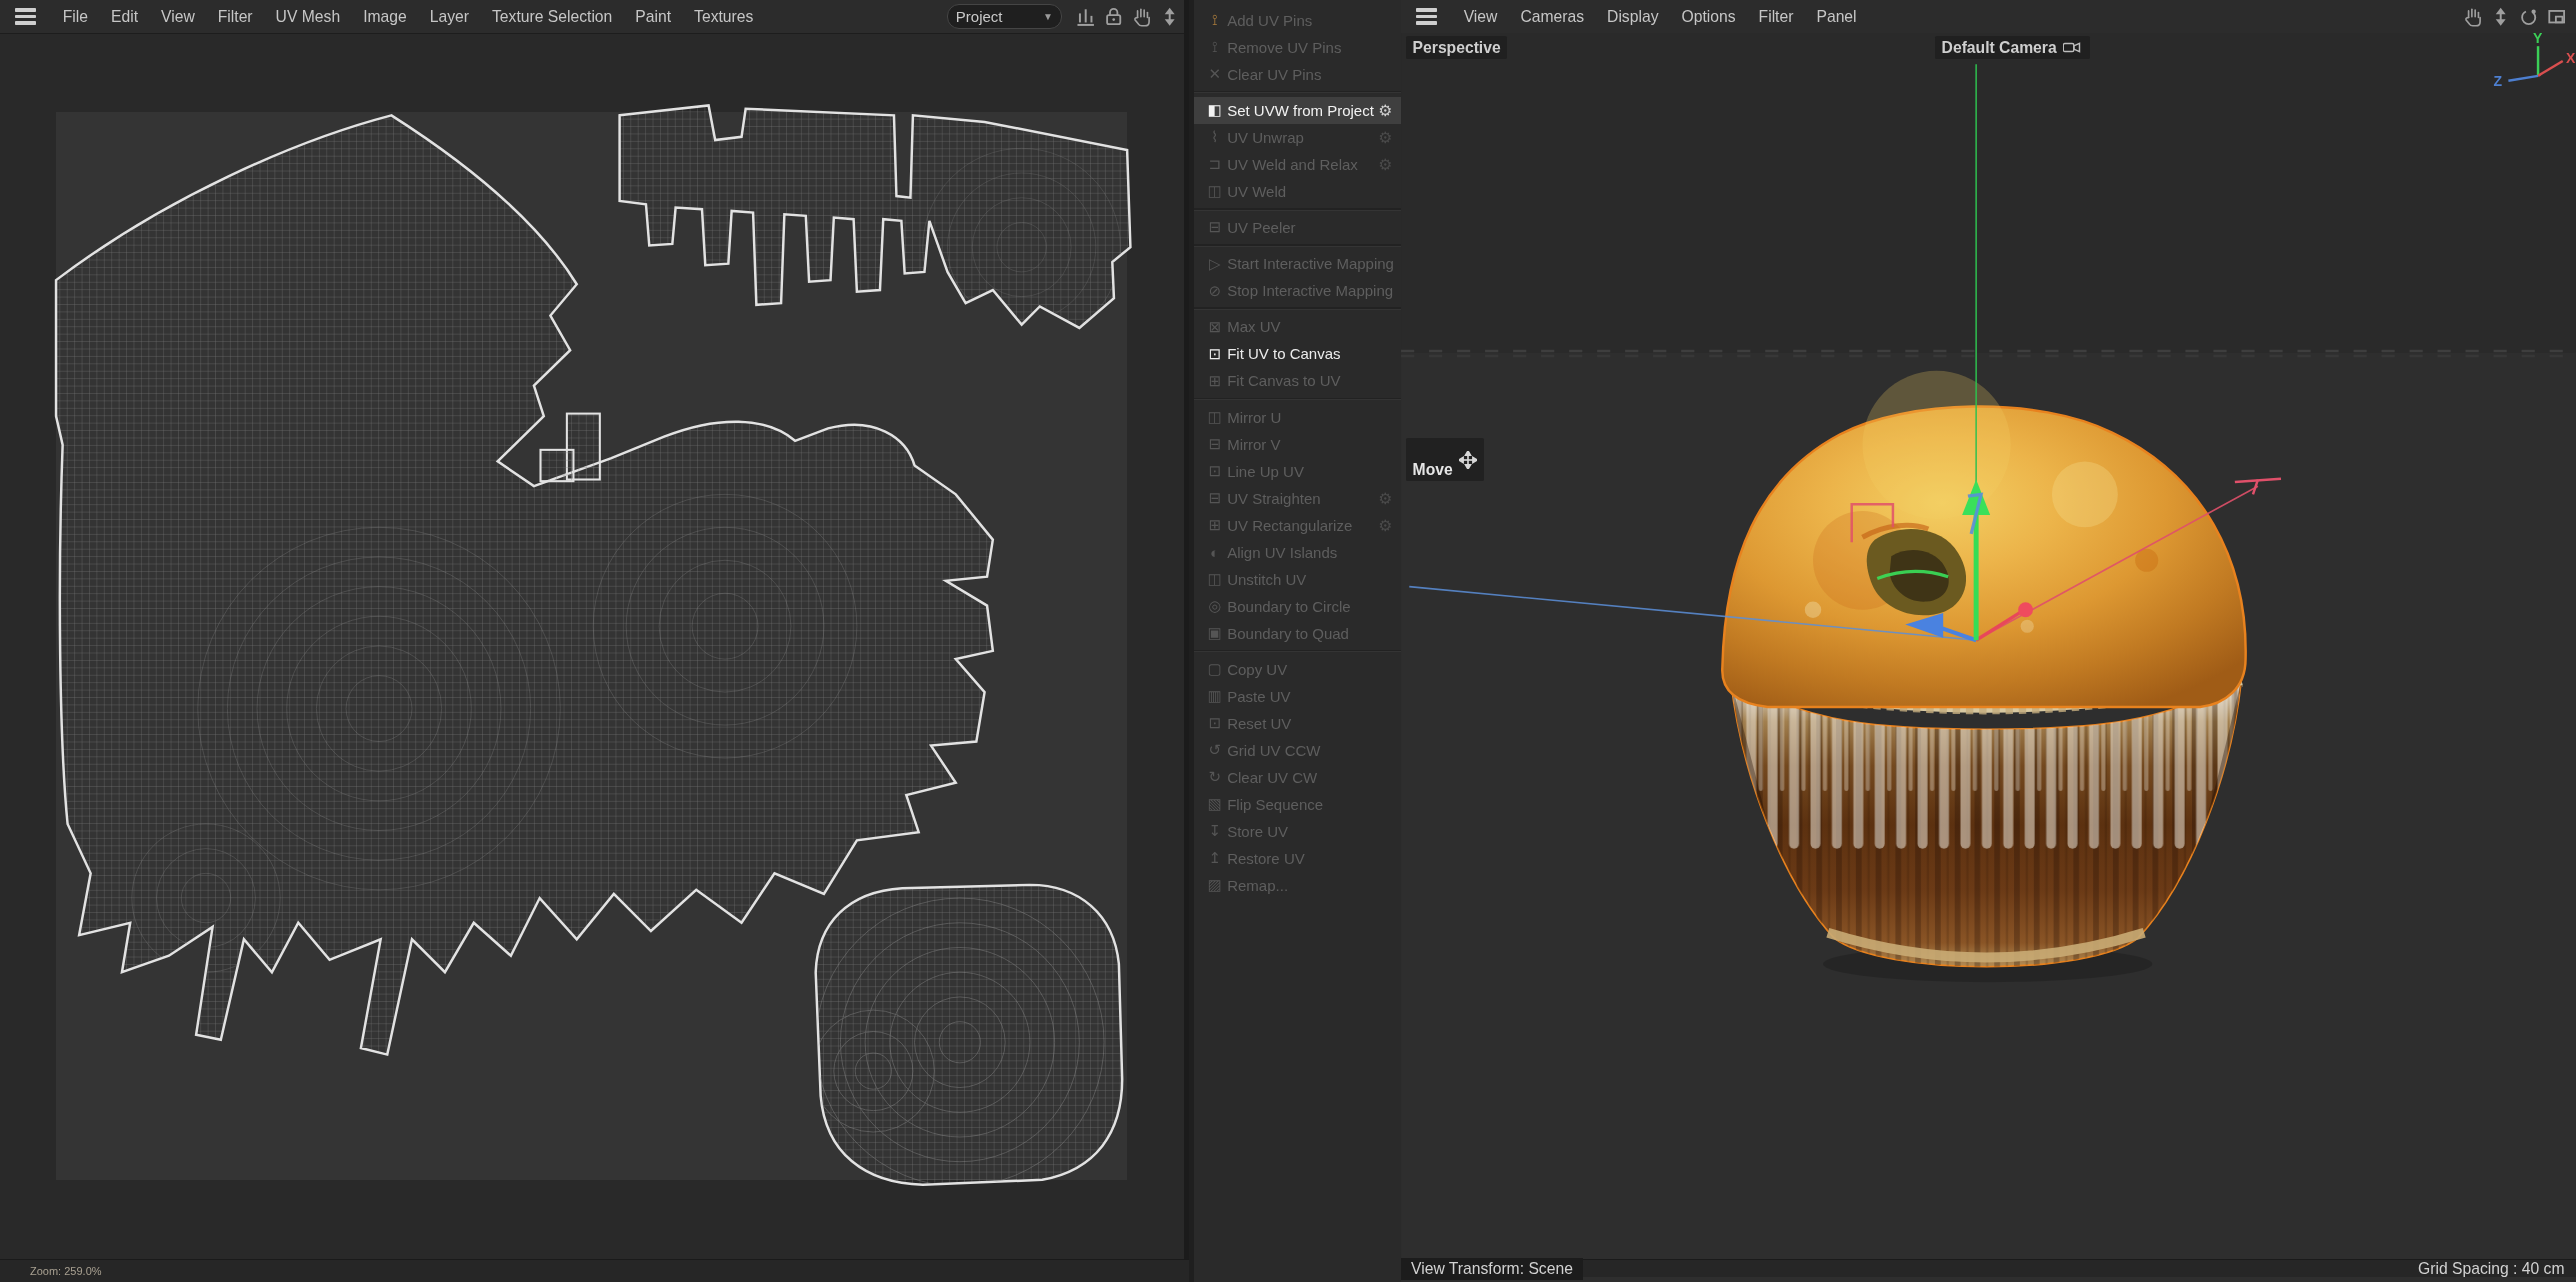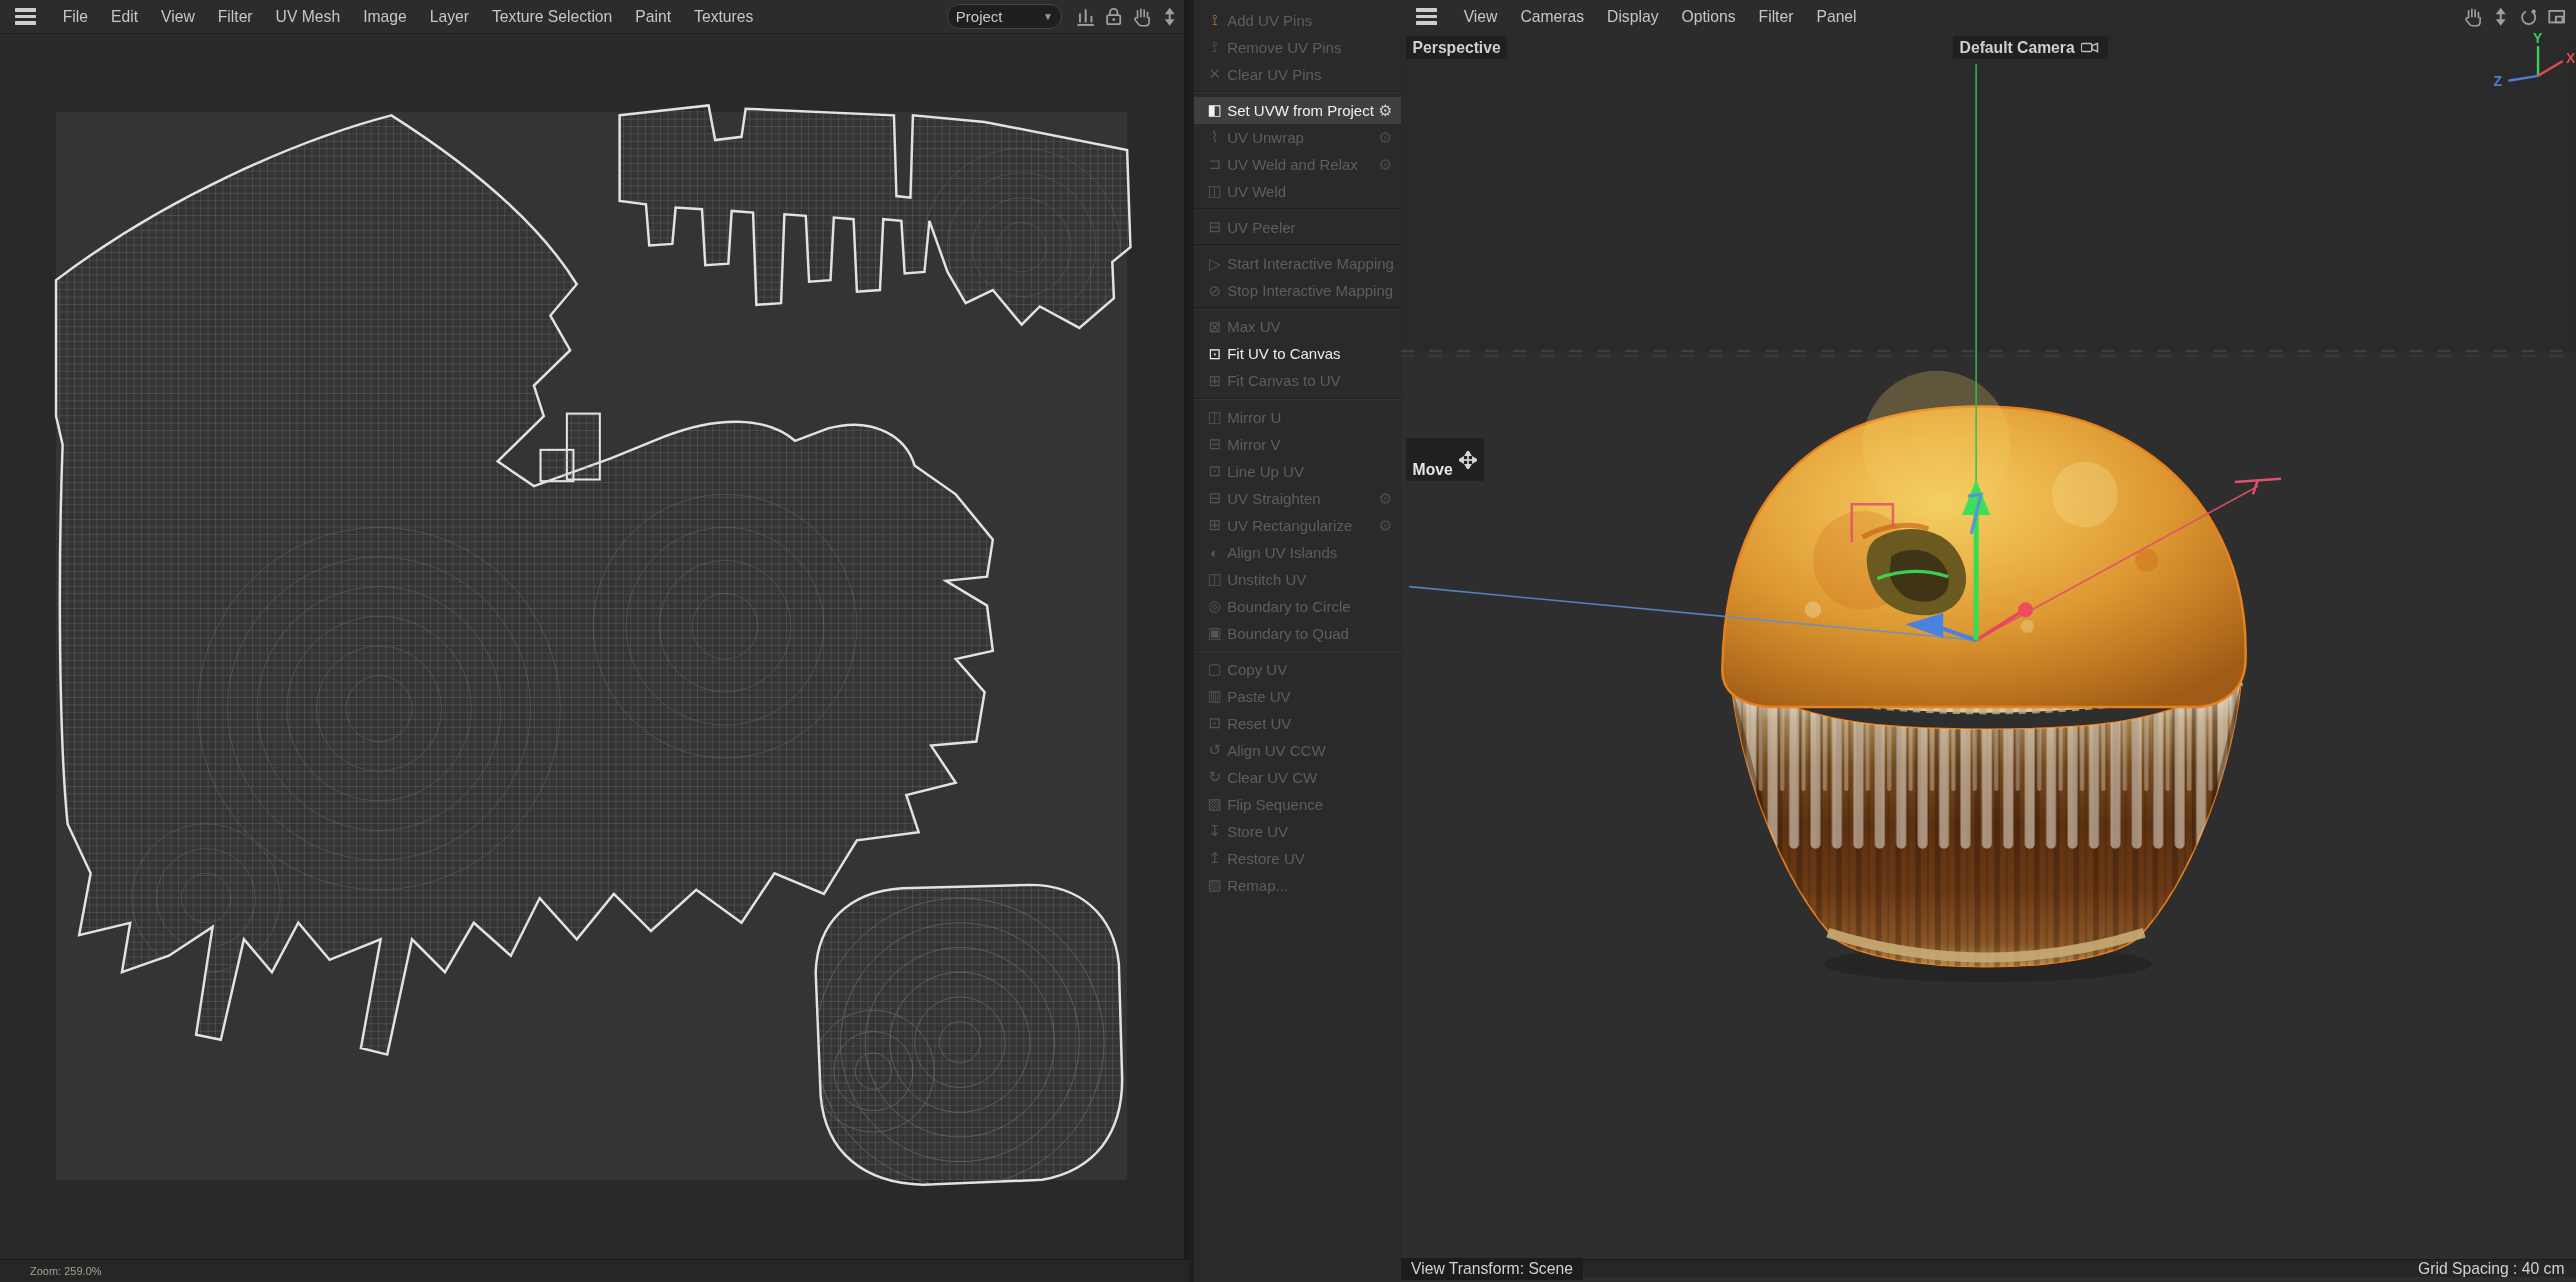--- a/index.html
+++ b/index.html
@@ -300,21 +300,21 @@
       <div class="prow">
           <span class="pglyph">▥</span>
           <span class="plabel">Paste UV</span>
         </div>
       <div class="prow">
           <span class="pglyph">⊡</span>
           <span class="plabel">Reset UV</span>
         </div>
       <div class="prow">
           <span class="pglyph">↺</span>
-          <span class="plabel">Align UV CCW</span>
+          <span class="plabel">Grid UV CCW</span>
         </div>
       <div class="prow">
           <span class="pglyph">↻</span>
           <span class="plabel">Clear UV CW</span>
         </div>
       <div class="prow">
           <span class="pglyph">▧</span>
           <span class="plabel">Flip Sequence</span>
         </div>
       <div class="prow">
@@ -472,21 +472,21 @@
         <line x1="1380" y1="52" x2="1344" y2="58" stroke="#4d7fd0" stroke-width="3"></line>
         <text x="1374" y="12" fill="#3bcf57">Y</text>
         <text x="1414" y="36" fill="#d94f4f">X</text>
         <text x="1326" y="64" fill="#4d7fd0">Z</text>
       </g>
     </svg>
 
     <div class="chip" style="left:5px;top:36px;">
       <span>Perspective</span>
     </div>
-    <div class="chip" style="left:552px;top:36px;justify-content:flex-end;">
+    <div class="chip" style="left:534px;top:36px;justify-content:flex-end;">
       <span>Default Camera</span>
       <svg width="20" height="13" viewBox="0 0 24 16">
         <rect x="0" y="3" width="13" height="10" rx="2" fill="none" stroke="#bdbdbd" stroke-width="1.8"></rect>
         <path d="M13 6l7-3v10l-7-3z" fill="none" stroke="#bdbdbd" stroke-width="1.8"></path>
       </svg>
     </div>
     <div class="chip" style="left:5px;top:438px;">
       <span style="color:#e6e6e6;margin-top:20px;">Move</span>
       <svg width="18" height="18" viewBox="0 0 22 22">
         <g stroke="#d8d8d8" stroke-width="2" fill="#d8d8d8">

